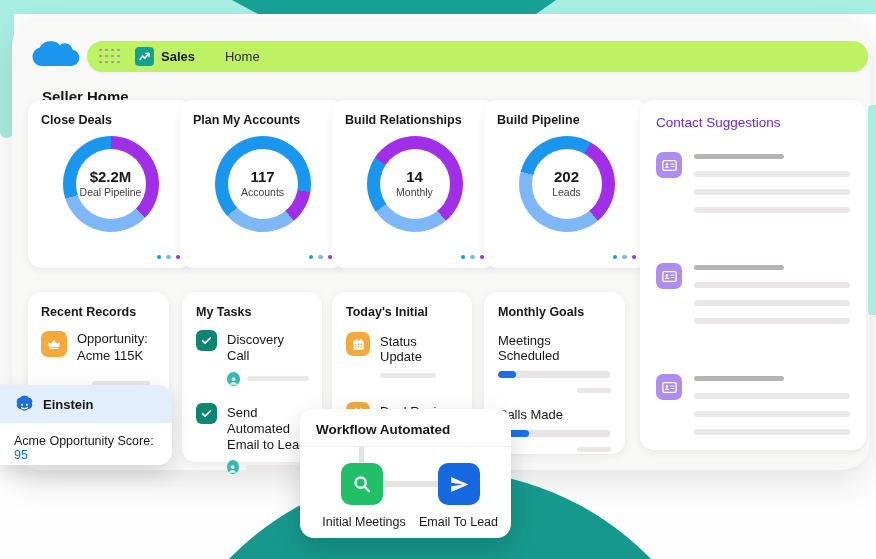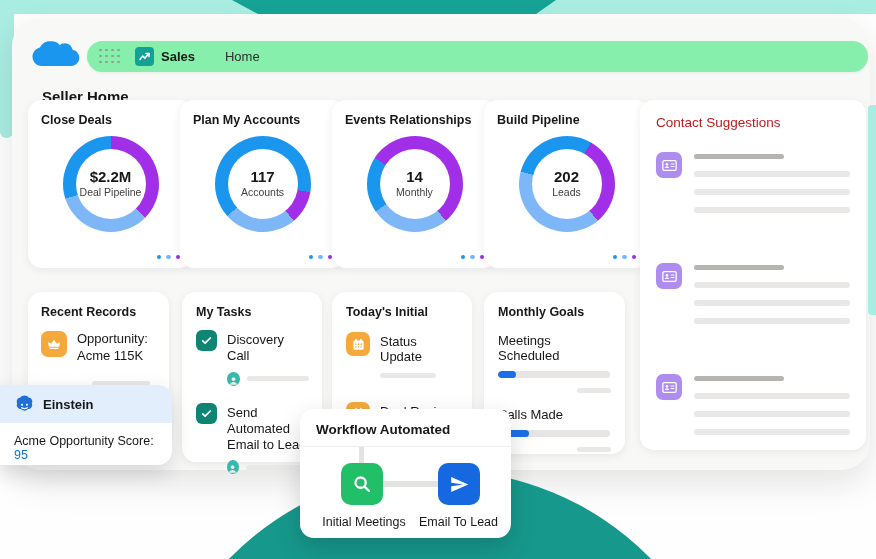--- a/index.html
+++ b/index.html
@@ -13,21 +13,21 @@
     clip-path:polygon(232px 0, 556px 0, 536px 14px, 258px 14px); }
   .bg-mint-right { position:absolute; right:0; top:105px; width:8px; height:210px; background:#a9ece1; border-radius:4px 0 0 4px; z-index:3; }
   .bg-teal-circle { position:absolute; left:145px; top:470px; width:590px; height:590px; border-radius:50%; background:#17988c; z-index:4; }
 
   
   .window { position:absolute; left:12px; top:18px; width:858px; height:452px; background:#f8f8f7;
     border-radius:28px; box-shadow:0 14px 34px rgba(0,0,0,.10); z-index:2; }
 
   
   .logo { position:absolute; left:20px; top:20px; width:48px; height:34px; }
-  .nav-pill { position:absolute; left:75px; top:23px; width:781px; height:31px; background:#86efac;
+  .nav-pill { position:absolute; left:75px; top:23px; width:781px; height:31px; background:#bef264;
     border-radius:16px; box-shadow:0 1px 3px rgba(0,0,0,.06); display:flex; align-items:center; padding:0 12px; }
   .waffle { display:grid; grid-template-columns:repeat(4,4px); grid-auto-rows:4px; gap:2px; margin-right:14px; cursor:pointer; }
   .waffle i { width:2.6px; height:2.6px; border-radius:50%; background:#9b9995; }
   .app-icon { width:19px; height:19px; border-radius:4px; background:#11a195; display:flex; align-items:center; justify-content:center; margin-right:7px; }
   .app-name { font-size:13px; font-weight:bold; color:#181818; }
   .nav-tab { font-size:13px; color:#2e2e2e; margin-left:30px; }
 
   .page-title { position:absolute; left:30px; top:70px; font-size:15px; font-weight:bold; color:#181818; }
 
   
@@ -42,21 +42,21 @@
   .donut-label { font-size:10.5px; color:#3e3e3c; line-height:1.2; margin-top:1px; }
   .dots { position:absolute; right:13px; bottom:9px; display:flex; gap:5px; }
   .dots i { width:4.5px; height:4.5px; border-radius:50%; }
 
   
   .ln { height:6px; border-radius:3px; background:#e9e8e6; }
   .ln-dark { height:5px; border-radius:2.5px; background:#b6b4b1; }
 
   
   .suggestions { left:640px; top:100px; width:226px; height:350px; padding:15px 16px; }
-  .sg-title { font-size:13.5px; color:#b91c1c; font-weight:500; }
+  .sg-title { font-size:13.5px; color:#6d28d9; font-weight:500; }
   .sg-item { display:flex; margin-top:22px; }
   .sg-item + .sg-item { margin-top:50px; }
   .sg-icon { width:26px; height:26px; border-radius:7px; background:#ae8cf0; flex:0 0 26px;
     display:flex; align-items:center; justify-content:center; }
   .sg-lines { flex:1; margin-left:12px; padding-top:2px; }
   .sg-lines .ln { margin-top:12px; }
   .sg-lines .ln-dark { width:58%; margin-top:0; }
 
   
   .recent { left:28px; top:292px; width:141px; height:150px; padding:13px; }
@@ -187,21 +187,21 @@
     </div>
   </div>
   <div class="dots">
     <i style="background: rgb(27, 150, 238);"></i>
       <i style="background: rgb(126, 183, 247);"></i>
       <i style="background: rgb(162, 47, 232);"></i>
   </div>
 </div>
 
 <div class="card kpi-card" style="left:332px">
-  <div class="card-title">Events Relationships</div>
+  <div class="card-title">Build Relationships</div>
   <div class="donut" style="background: conic-gradient(rgb(162, 47, 232) 0deg, rgb(162, 47, 232) 140deg, rgb(126, 183, 247) 140deg, rgb(126, 183, 247) 235deg, rgb(27, 150, 238) 235deg, rgb(27, 150, 238) 303deg, rgb(162, 47, 232) 303deg, rgb(162, 47, 232) 360deg);">
     <div class="donut-hole">
       <div class="donut-value">14</div>
       <div class="donut-label">Monthly</div>
     </div>
   </div>
   <div class="dots">
     <i style="background: rgb(27, 150, 238);"></i>
       <i style="background: rgb(126, 183, 247);"></i>
       <i style="background: rgb(162, 47, 232);"></i>

